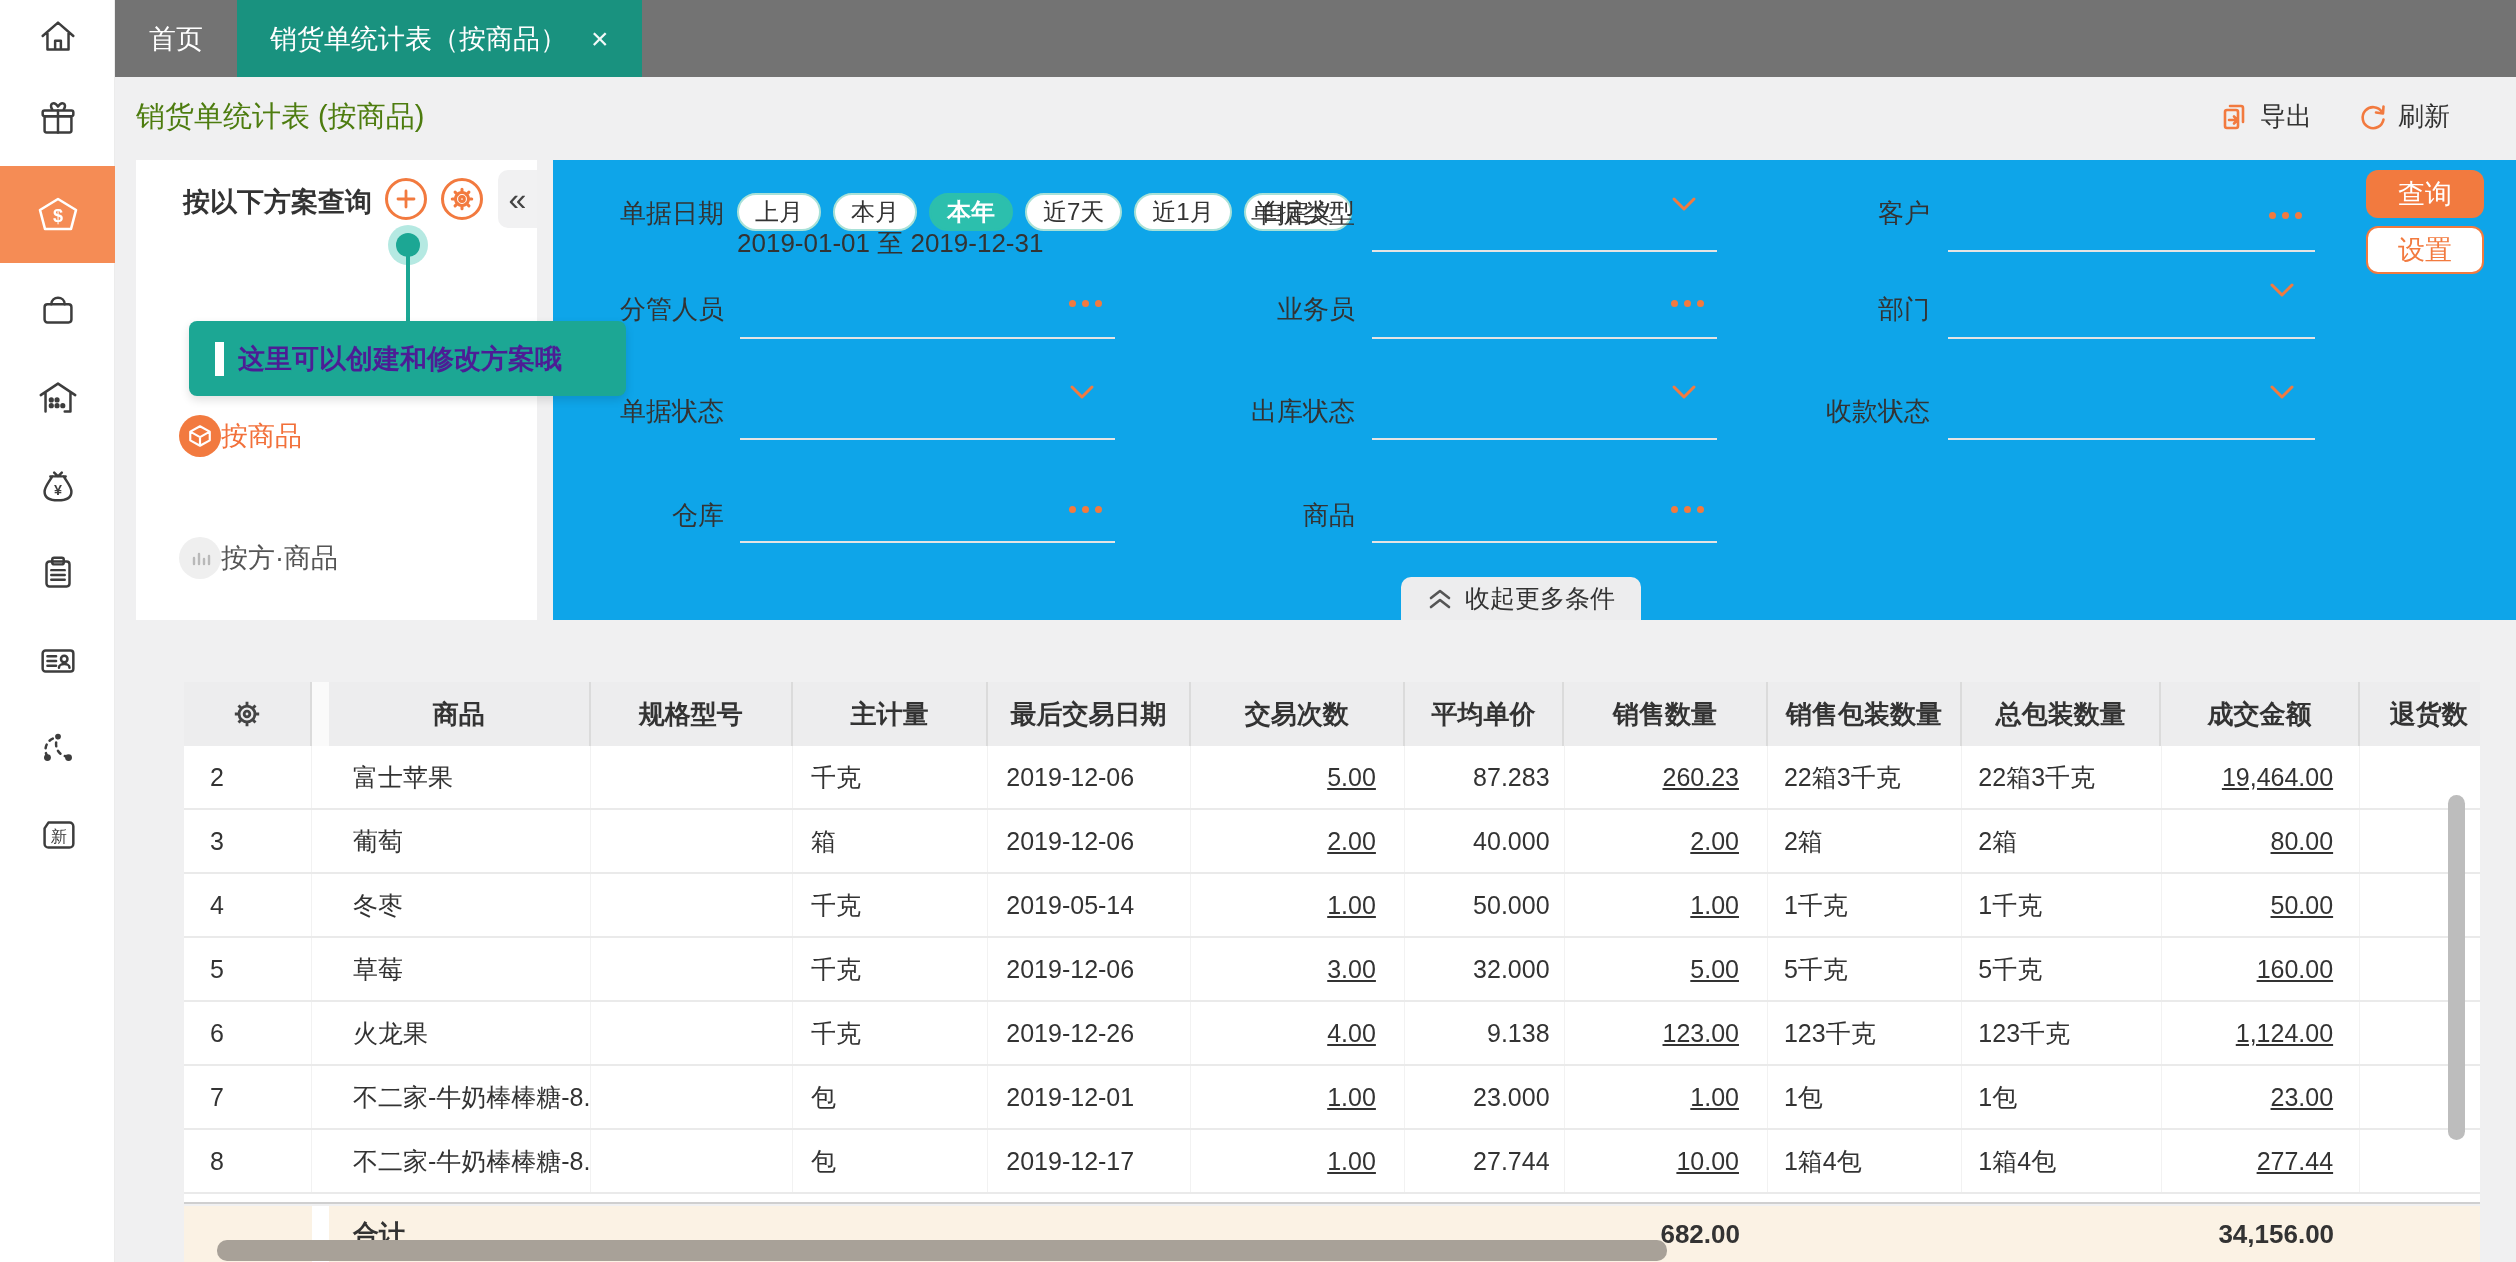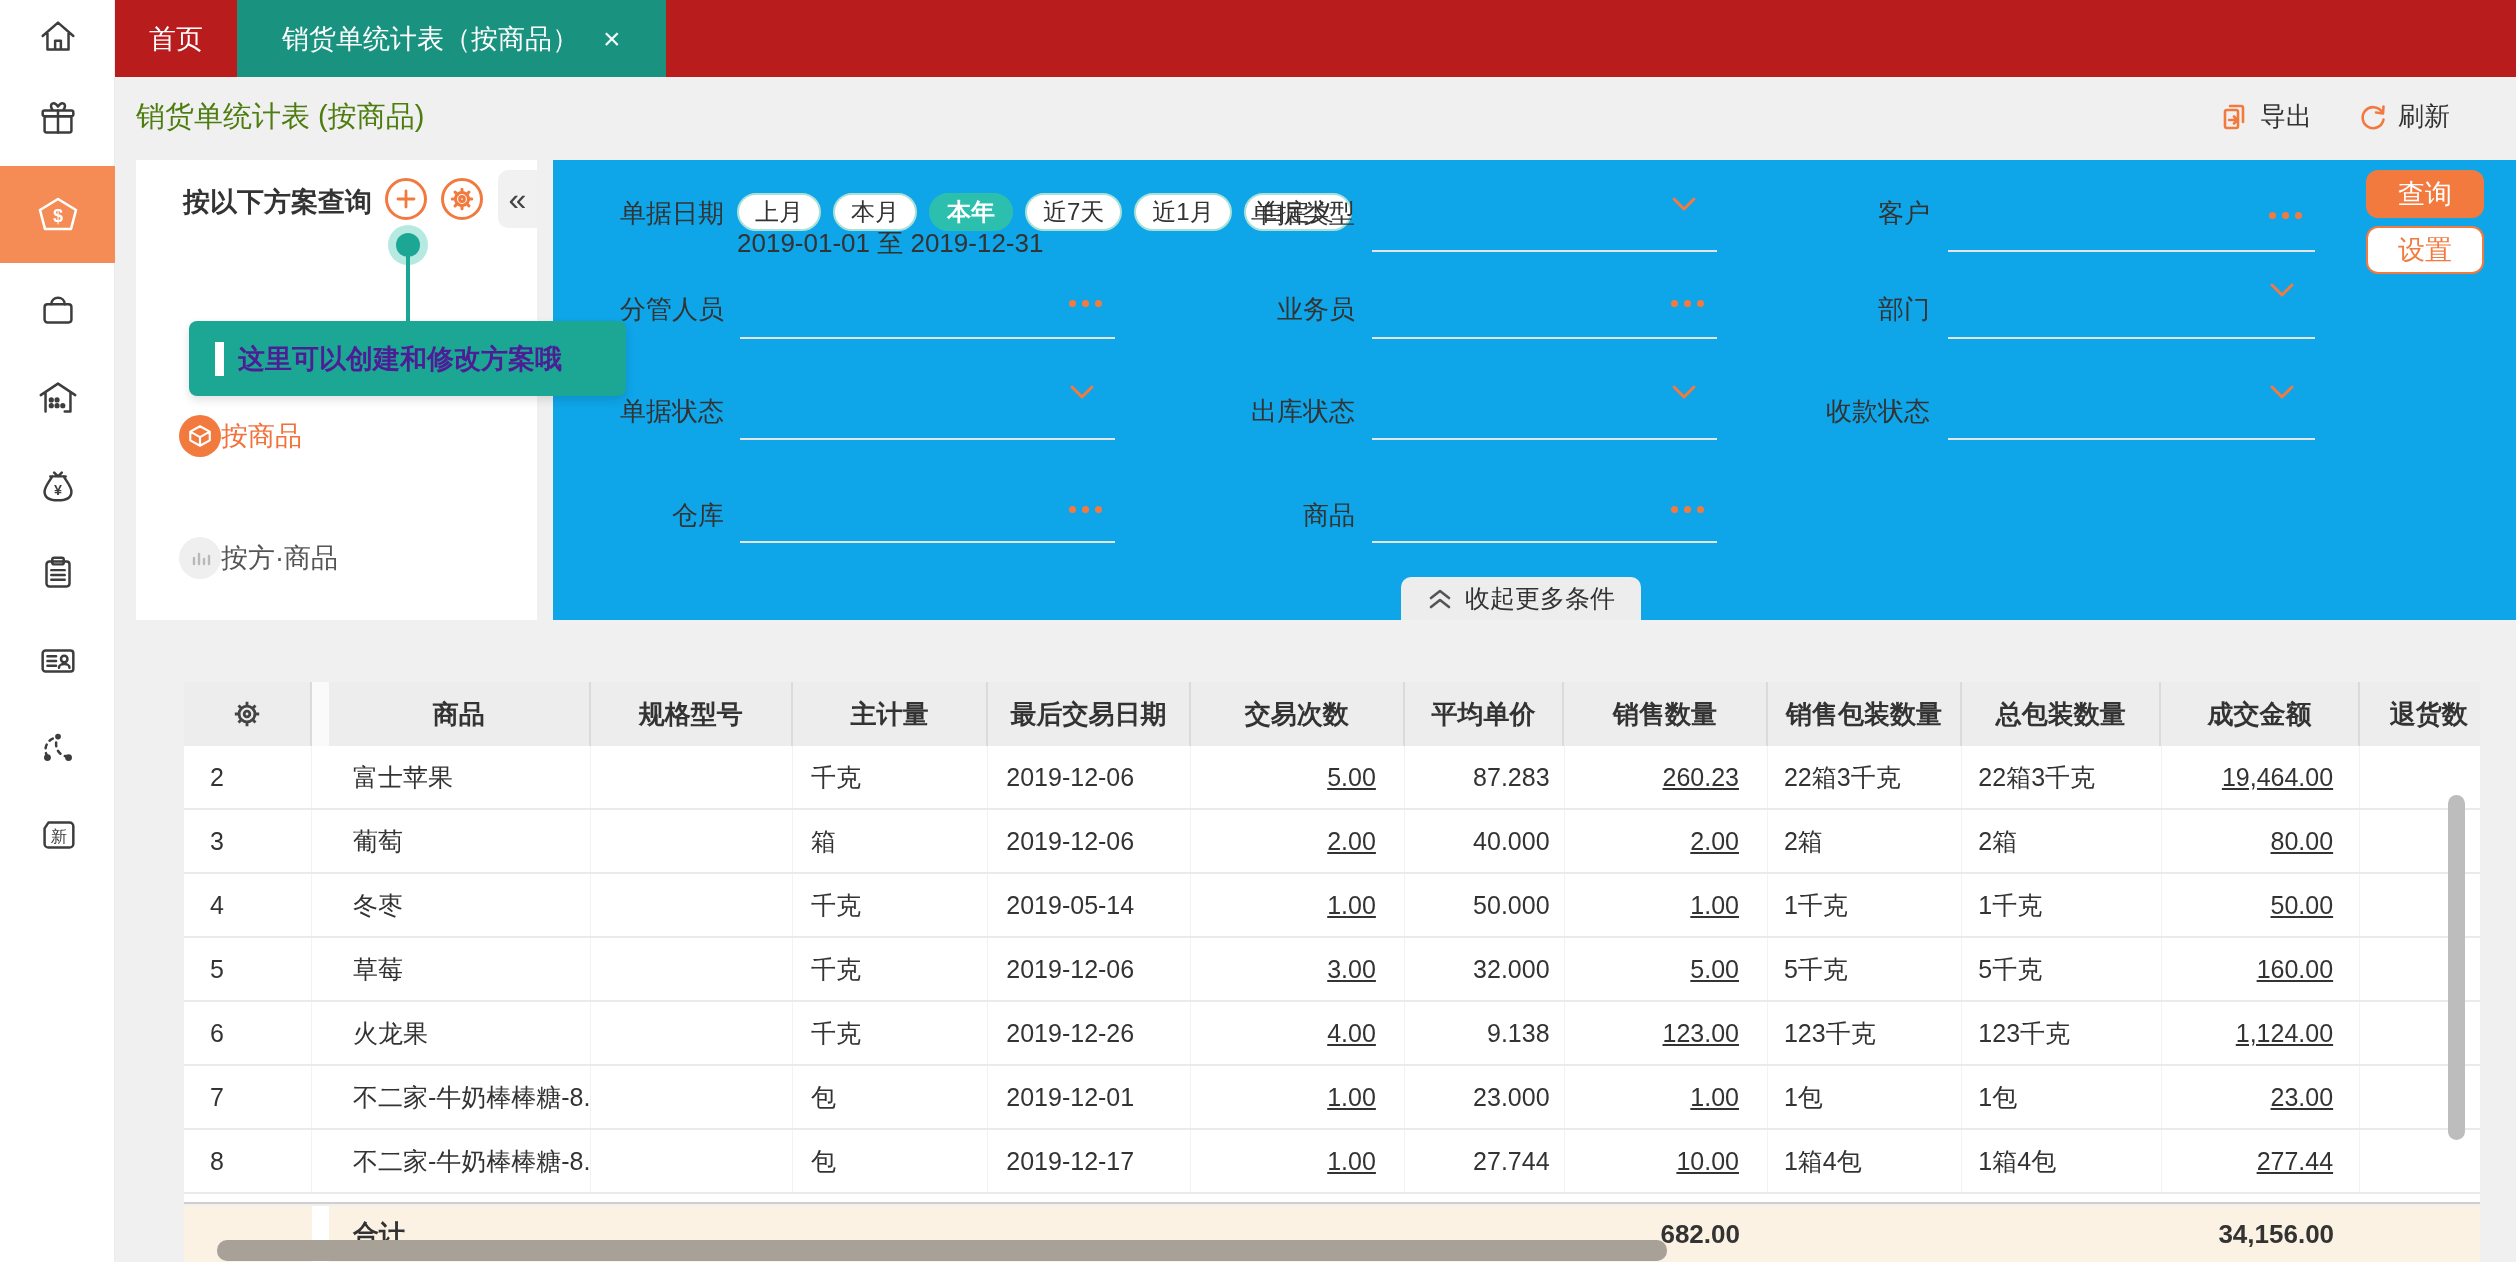--- a/index.html
+++ b/index.html
@@ -8,24 +8,24 @@
   .abs{position:absolute;}
 
   
   #sidebar{left:0;top:0;width:115px;height:1262px;background:#fff;border-right:1px solid #ECECEC;z-index:3;}
   .side-icon{position:absolute;left:0;width:115px;height:88px;display:flex;align-items:center;justify-content:center;cursor:pointer;}
   .side-icon svg{stroke:#3D3D3D;fill:none;stroke-width:2.6;stroke-linecap:round;stroke-linejoin:round;}
   .side-icon.active{background:#F58C55;}
   .side-icon.active svg{stroke:#fff;}
 
   
-  #tabbar{left:115px;top:0;width:2401px;height:77px;background:#b91c1c;display:flex;z-index:2;}
+  #tabbar{left:115px;top:0;width:2401px;height:77px;background:#737373;display:flex;z-index:2;}
   .tab{height:77px;display:flex;align-items:center;justify-content:center;color:#fff;font-size:27px;cursor:pointer;}
   .tab.home{width:122px;}
-  .tab.active{background:#19927F;padding:0 45px;gap:24px;}
+  .tab.active{background:#19927F;padding:0 33px;gap:24px;}
   .tab .x{font-size:30px;line-height:1;opacity:.95;cursor:pointer;}
 
   
   #titlebar{left:115px;top:77px;width:2401px;height:79px;display:flex;align-items:center;}
   #page-title{margin-left:21px;font-size:29px;color:#4d7c0f;font-weight:500;}
   #title-actions{position:absolute;right:66px;top:0;height:79px;display:flex;align-items:center;gap:46px;}
   .t-act{display:flex;align-items:center;gap:10px;font-size:26px;color:#333;cursor:pointer;}
   .t-act svg{stroke:#F27A3F;fill:none;stroke-width:2.6;stroke-linecap:round;stroke-linejoin:round;}
 
   

